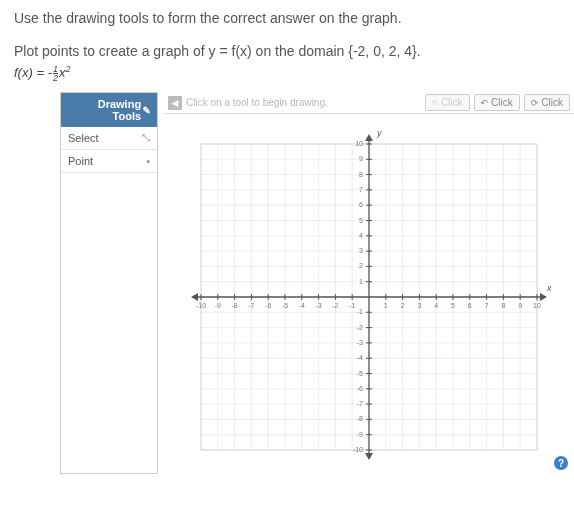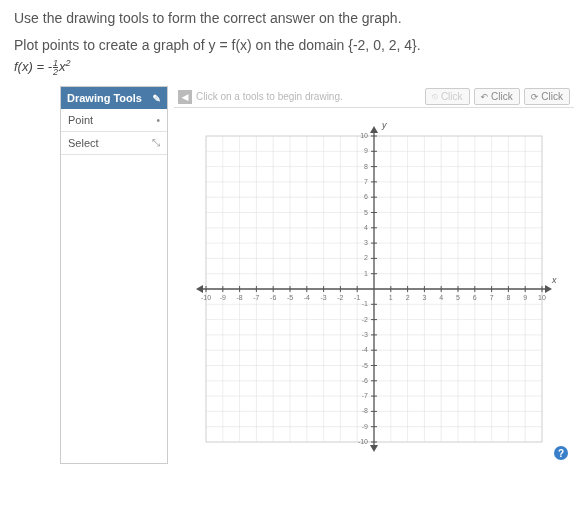--- a/index.html
+++ b/index.html
@@ -36,21 +36,21 @@
     }
     .equation .frac .num { border-bottom: 1px solid #444; display:block; }
     .equation .frac .den { display: block; }
     .equation sup { font-size: 9px; vertical-align: super; }
 
     .workspace {
       display: flex;
       margin: 4px 0 0 60px;
     }
     .tools-col {
-      width: 108px;
+      width: 98px;
       border: 1px solid #ccc;
       background: #fff;
       text-align: right;
     }
     .tools-header {
       background: #4a7aa8;
       color: #fff;
       font-size: 11px;
       padding: 5px 6px;
       display: flex;
@@ -142,50 +142,50 @@
       cursor:pointer;
       font-weight:bold;
     }
     svg { display:block; }
   </style>
 </head>
 <body>
 
 <div class="instructions">
   <div>Use the drawing tools to form the correct answer on the graph.</div>
-  <div style="margin-top:6px">Plot points to create a graph of y = f(x) on the domain {-2, 0, 2, 4}.</div>
+  <div style="margin-top:12px">Plot points to create a graph of y = f(x) on the domain {-2, 0, 2, 4}.</div>
 </div>
 
 <div class="equation">
   <span class="fx">f(x)</span>
   <span>=</span>
   <span>-</span><span class="frac"><span class="num">1</span><span class="den">2</span></span><span class="fx">x</span><sup>2</sup>
 </div>
 
 <div class="workspace">
   <div class="tools-col">
     <div class="tools-header">
       <span>Drawing Tools</span>
       <span class="pin">✎</span>
     </div>
     <div class="tool-row">
+      <span>Select</span>
+      <span class="glyph">⤡</span>
+    </div>
+    <div class="tool-row">
       <span>Point</span>
       <span class="glyph">•</span>
-    </div>
-    <div class="tool-row">
-      <span>Select</span>
-      <span class="glyph">⤡</span>
     </div>
     <div class="tools-empty"></div>
   </div>
 
   <div class="canvas-col">
     <div class="canvas-toolbar">
       <div class="collapse">◀</div>
-      <div class="hint">Click on a tools to begin drawing.</div>
+      <div class="hint">Click on a tool to begin drawing.</div>
       <div class="btn disabled">
         <span class="ic">⦸</span>
         <span>Click</span>
       </div>
       <div class="btn">
         <span class="ic">↶</span>
         <span>Click</span>
       </div>
       <div class="btn">
         <span class="ic">⟳</span>

